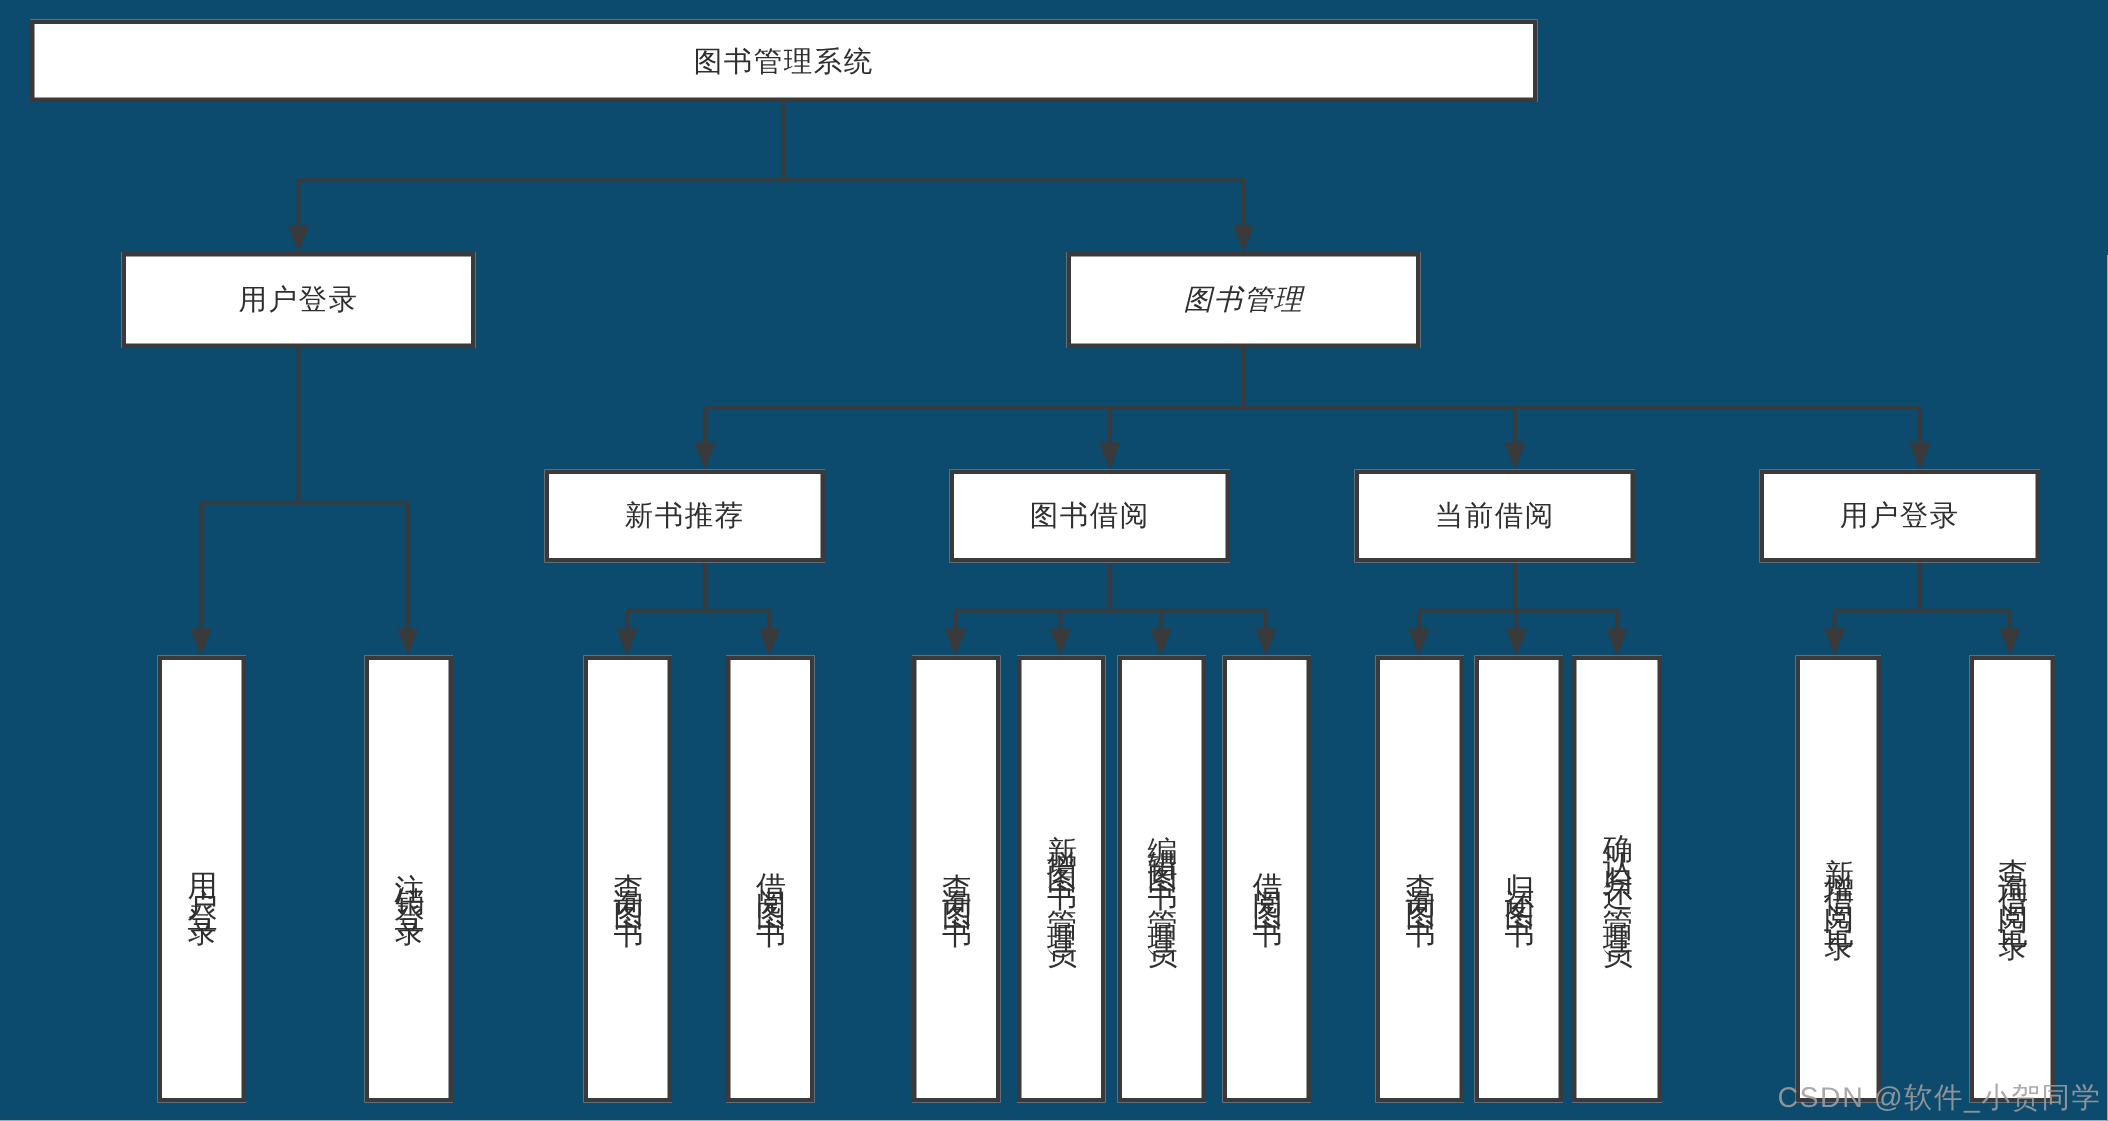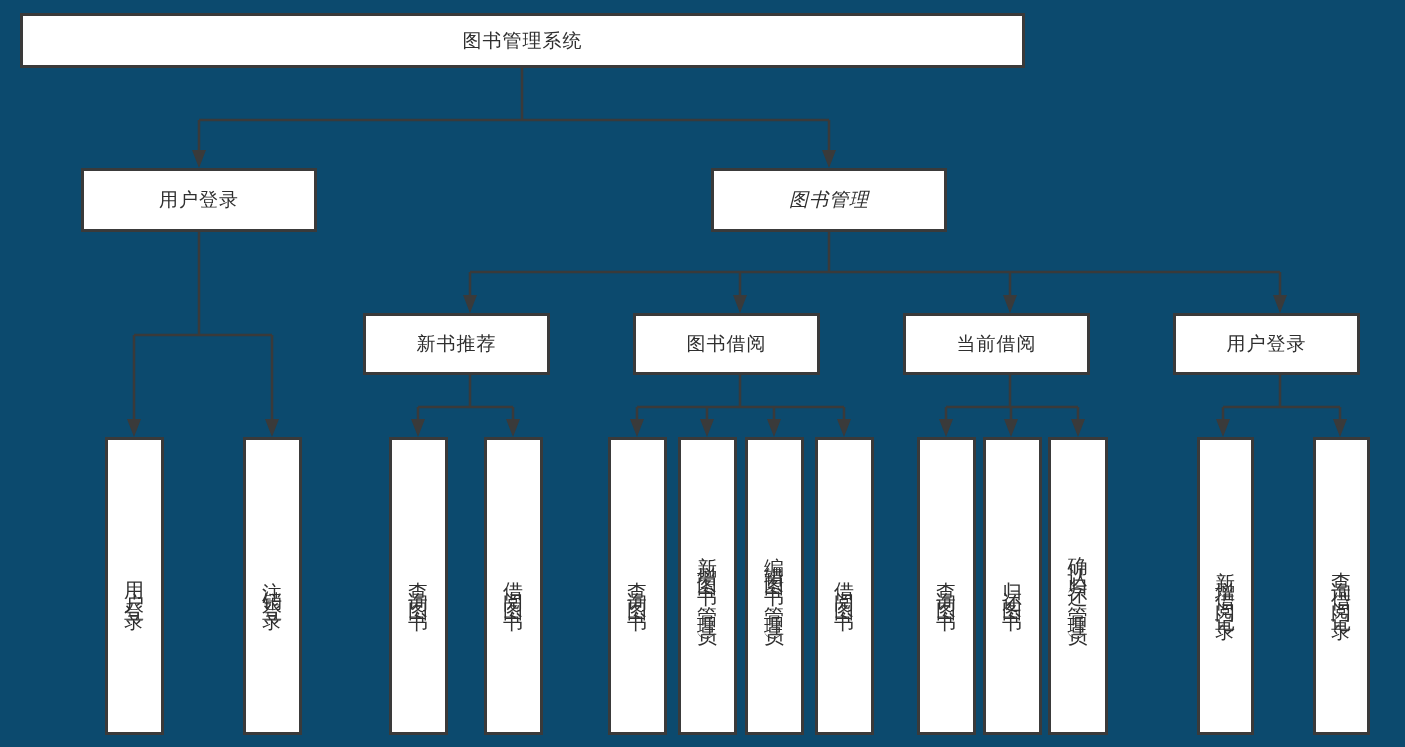--- a/index.html
+++ b/index.html
@@ -123,13 +123,14 @@
     <span class="vlabel">确认归还（管理员）</span>
   </div>
 
   <div class="box leaf lf-e1">
     <span class="vlabel">新增借阅记录</span>
   </div>
   <div class="box leaf lf-e2">
     <span class="vlabel">查询借阅记录</span>
   </div>
 
+  <div class="watermark">CSDN @软件_小贺同学</div>
 </div>
 
 </body></html>

